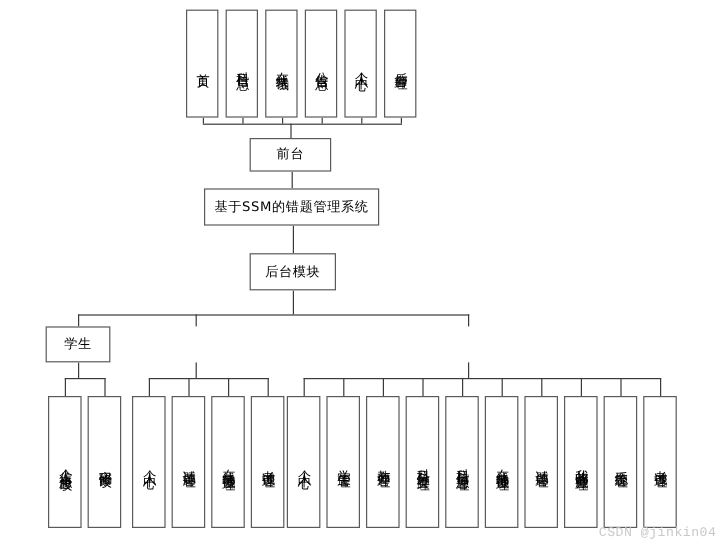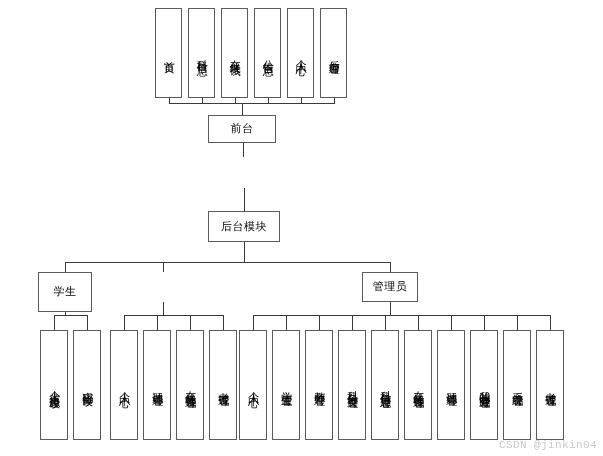--- a/index.html
+++ b/index.html
@@ -87,35 +87,35 @@
     <div class="ln v" style="left: 235px; top: 98px; width: 1px; height: 5px;"></div>
     <div class="ln v" style="left: 268px; top: 98px; width: 1px; height: 5px;"></div>
     <div class="ln v" style="left: 301px; top: 98px; width: 1px; height: 5px;"></div>
     <div class="ln v" style="left: 334px; top: 98px; width: 1px; height: 5px;"></div>
     <div class="ln h" style="left: 169px; top: 103px; width: 166px; height: 1px;"></div>
     <div class="ln v" style="left: 242px; top: 103px; width: 1px; height: 12px;"></div>
     <div class="node h" style="left: 208px; top: 115px; width: 68px; height: 28px;">
       <span>前台</span>
     </div>
     <div class="ln v" style="left: 243px; top: 143px; width: 1px; height: 14px;"></div>
+    <div class="node h title-node" style="left: 170px; top: 157px; width: 146px; height: 31px;">
+      <span>基于SSM的错题管理系统</span>
+    </div>
     <div class="ln v" style="left: 244px; top: 188px; width: 1px; height: 23px;"></div>
     <div class="node h" style="left: 208px; top: 211px; width: 72px; height: 31px; text-align: center;">
       <span>后台模块</span>
     </div>
     <div class="ln v" style="left: 244px; top: 242px; width: 1px; height: 20px;"></div>
     <div class="ln h" style="left: 65px; top: 262px; width: 326px; height: 1px;"></div>
     <div class="ln v" style="left: 65px; top: 262px; width: 1px; height: 10px;"></div>
-    <div class="node h" style="left: 38px; top: 272px; width: 54px; height: 40px;">
+    <div class="node h" style="left: 38px; top: 272px; width: 54px; height: 30px;">
       <span>学生</span>
     </div>
     <div class="ln v" style="left: 163px; top: 262px; width: 1px; height: 10px;"></div>
     <div class="ln v" style="left: 390px; top: 262px; width: 1px; height: 10px;"></div>
-    <div class="node h" style="left: 362px; top: 272px; width: 56px; height: 30px;">
-      <span>管理员</span>
-    </div>
     <div class="node v" style="left: 40px; top: 330px; width: 28px; height: 110px;">
       <span>个人信息修改</span>
     </div>
     <div class="node v" style="left: 73px; top: 330px; width: 28px; height: 110px;">
       <span>密码修改</span>
     </div>
     <div class="ln h" style="left: 54px; top: 315px; width: 34px; height: 1px;"></div>
     <div class="ln v" style="left: 54px; top: 315px; width: 1px; height: 15px;"></div>
     <div class="ln v" style="left: 87px; top: 315px; width: 1px; height: 15px;"></div>
     <div class="ln v" style="left: 65px; top: 302px; width: 1px; height: 13px;"></div>

